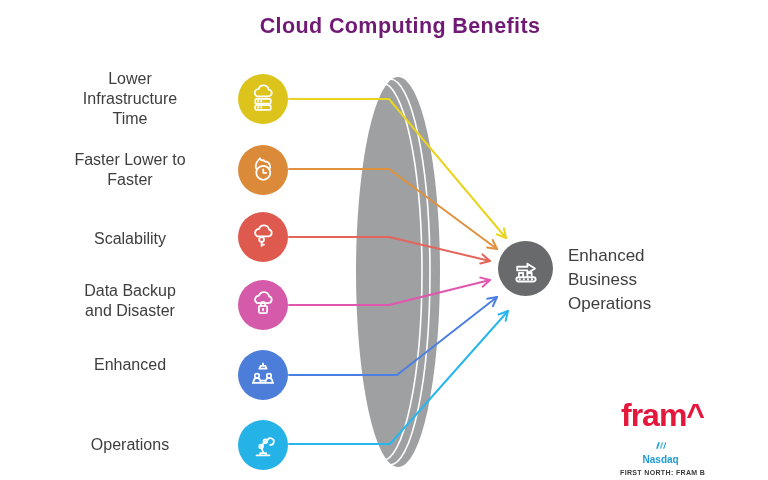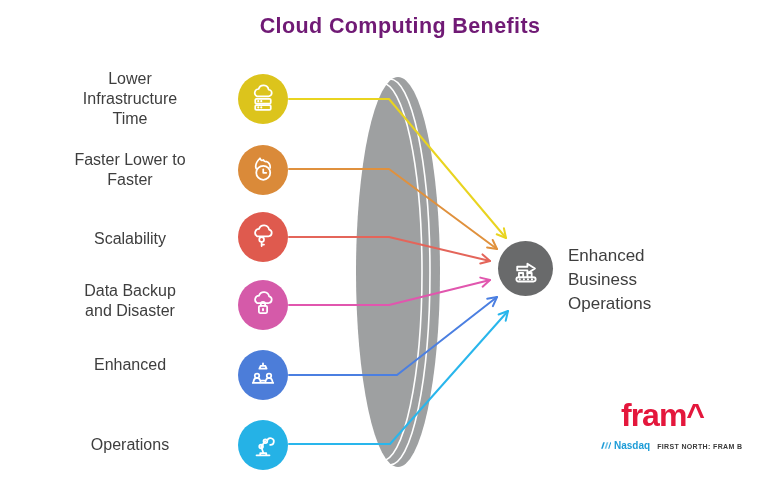--- a/index.html
+++ b/index.html
@@ -11,22 +11,22 @@
   .benefit-label{position:absolute;left:30px;width:200px;text-align:center;z-index:2;
          font-size:16px;line-height:20px;font-weight:500;color:#3e3e3e;}
   .icon-circle{position:absolute;width:50px;height:50px;border-radius:50%;z-index:2;
          display:flex;align-items:center;justify-content:center;}
   .outcome-circle{position:absolute;left:498px;top:241px;width:55px;height:55px;border-radius:50%;
          z-index:2;display:flex;align-items:center;justify-content:center;}
   .outcome-label{position:absolute;left:568px;top:244px;width:170px;text-align:left;z-index:2;
          font-size:17px;line-height:24px;font-weight:500;color:#3e3e3e;}
   .brand{position:absolute;left:621px;top:397px;font-size:32px;font-weight:800;
          letter-spacing:-1px;z-index:2;}
-  .exchange-row{position:absolute;left:600px;top:440px;display:flex;align-items:center;
-         gap:3px;z-index:2;}
+  .exchange-row{position:absolute;left:616px;top:440px;display:flex;align-items:center;
+         gap:3px;z-index:2;flex-direction:column;}
   .exchange-name{font-size:10px;font-weight:700;}
   .listing{font-size:7px;font-weight:700;color:#3a3a3a;letter-spacing:.35px;margin-left:4px;padding-top:1px;}
 </style>
 </head>
 <body>
 
 <div class="canvas">
 
   <div class="title">Cloud Computing Benefits</div>
 

